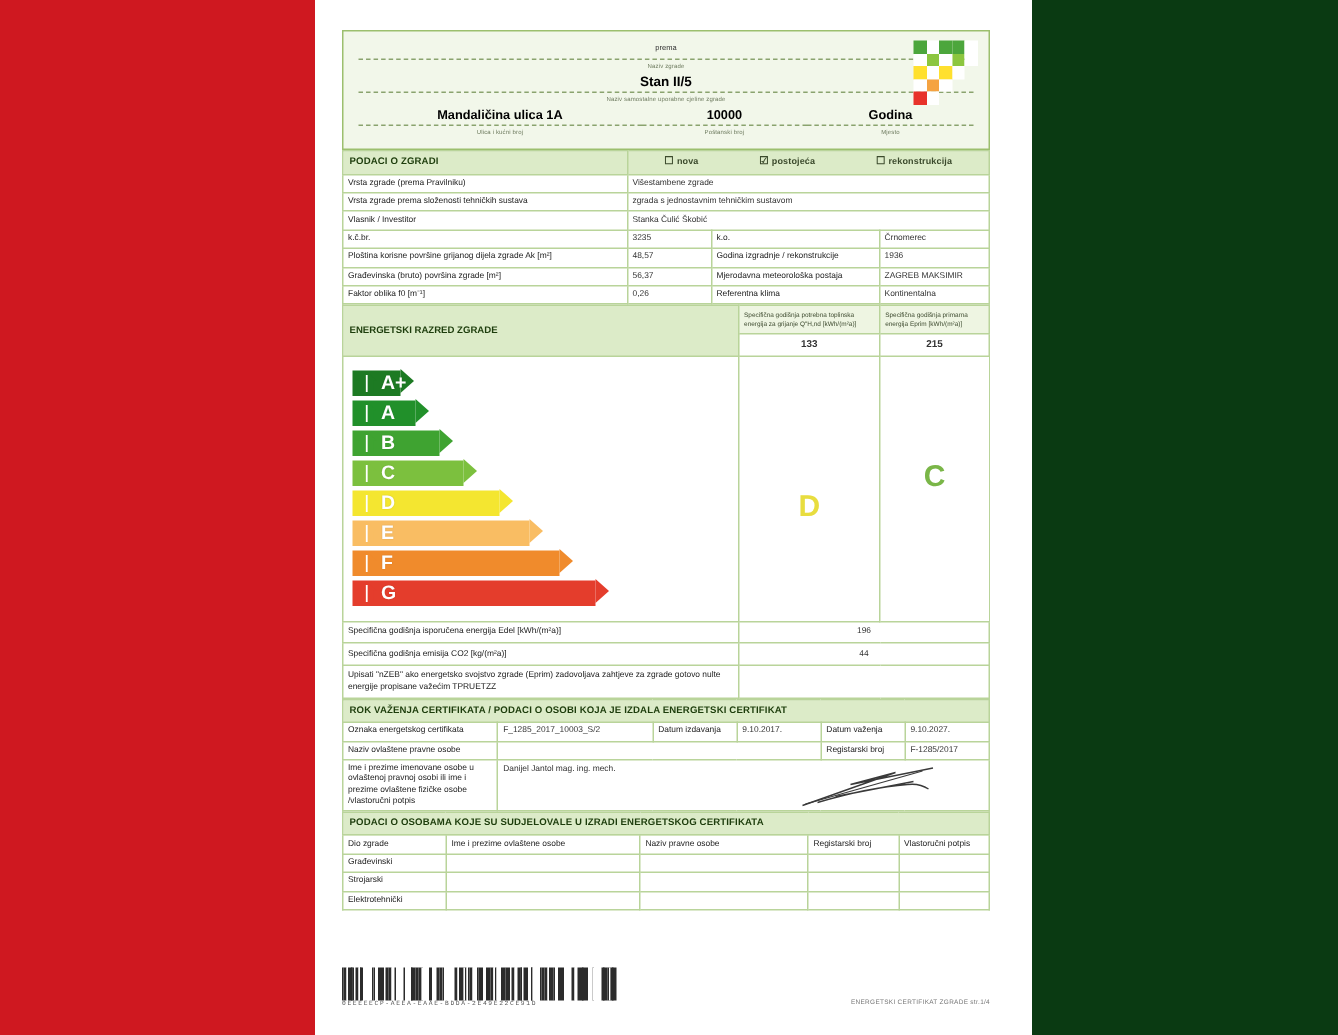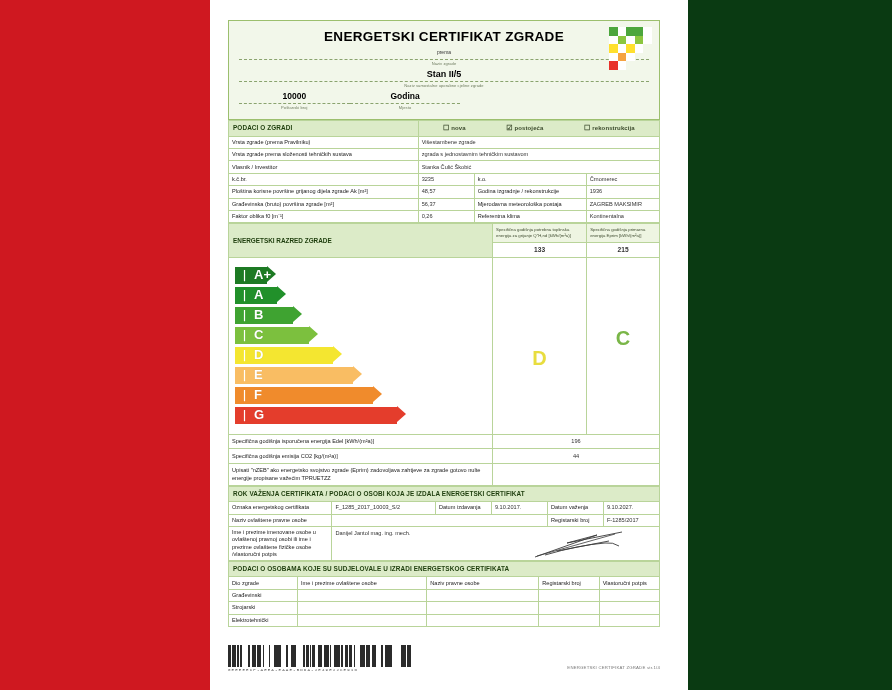--- a/index.html
+++ b/index.html
@@ -254,31 +254,35 @@
           <i style="left: 8.5px; top: 17px; background: rgb(255, 255, 255);"></i>
           <i style="left: 17px; top: 17px; background: rgb(255, 224, 46);"></i>
           <i style="left: 25.5px; top: 17px; background: rgb(255, 255, 255);"></i>
           <i style="left: 0px; top: 25.5px; background: rgb(255, 255, 255);"></i>
           <i style="left: 8.5px; top: 25.5px; background: rgb(245, 163, 65);"></i>
           <i style="left: 17px; top: 25.5px; background: rgb(255, 255, 255);"></i>
           <i style="left: 0px; top: 34px; background: rgb(232, 50, 42);"></i>
           <i style="left: 8.5px; top: 34px; background: rgb(255, 255, 255);"></i>
         </div>
 
-      <div class="title">ENERGETSKI CERTIFIKAT ZGRADE</div>
       <div class="prema">prema</div>
 
       <div class="dashrule"></div>
       <div class="cap">Naziv zgrade</div>
 
       <div class="bigline">Stan II/5</div>
       <div class="dashrule"></div>
       <div class="cap">Naziv samostalne uporabne cjeline zgrade</div>
 
       <div class="addr-row">
+        <div class="addr-col a">
+          <div class="addr-val">Mandaličina ulica 1A</div>
+          <div class="dashrule"></div>
+          <div class="cap">Ulica i kućni broj</div>
+        </div>
         <div class="addr-col b">
           <div class="addr-val">10000</div>
           <div class="dashrule"></div>
           <div class="cap">Poštanski broj</div>
         </div>
         <div class="addr-col c">
           <div class="addr-val">Godina</div>
           <div class="dashrule"></div>
           <div class="cap">Mjesto</div>
         </div>

